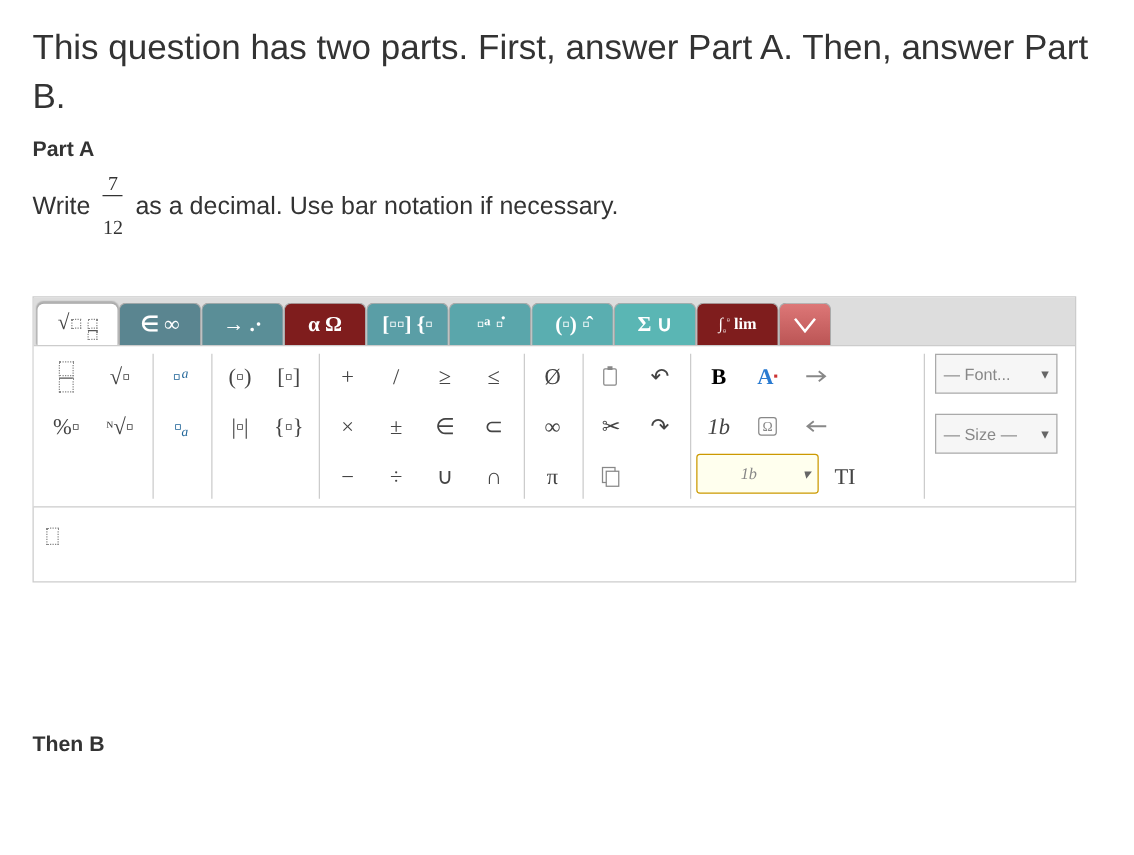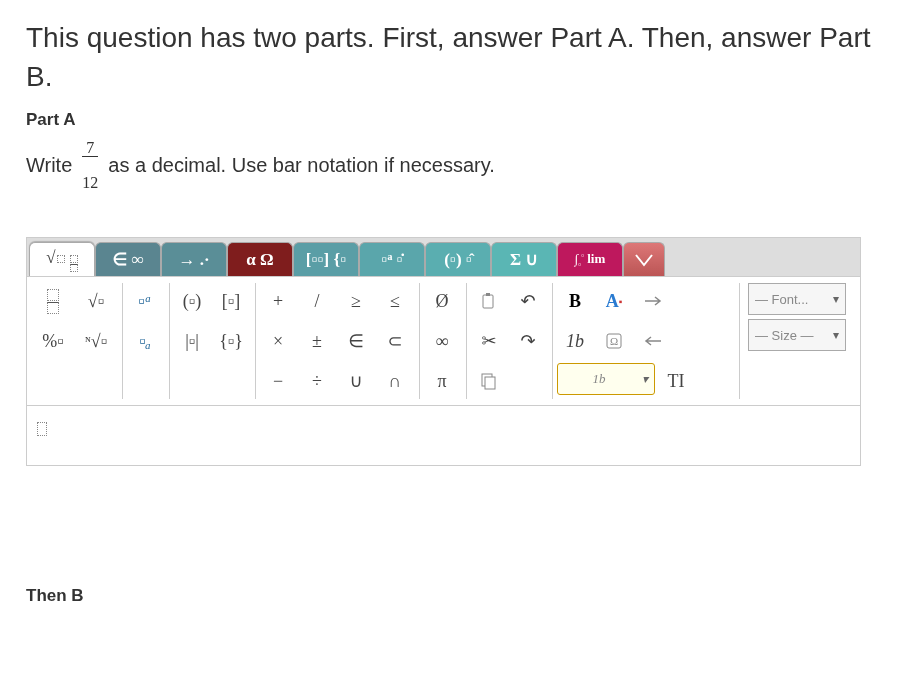--- a/index.html
+++ b/index.html
@@ -27,37 +27,37 @@
     position:relative;
   }
   .tab.bg0{background:#5a7787;}
   .tab.bg1{background:#5a8590;}
   .tab.bg2{background:#5a8e97;}
   .tab.bg3{background:#7f1d1d;}
   .tab.bg4{background:#5a9ea6;}
   .tab.bg5{background:#5aa6ab;}
   .tab.bg6{background:#5aaeb0;}
   .tab.bg7{background:#5ab6b4;}
-  .tab.bg8{background:#be185d;}
+  .tab.bg8{background:#7f1d1d;}
   .tab.collapse{background:linear-gradient(#d77,#b55); min-width:40px;}
   .tab.active{ background:#fff; color:#333; box-shadow:0 -1px 1px rgba(0,0,0,.2);}
   .toolbody { display:flex; background:#fff; padding:6px; gap:4px; align-items:stretch; border-top:1px solid #ccc;}
   .toolgrp { display:flex; flex-direction:column; gap:4px; border-right:1px solid #ccc; padding-right:6px;}
   .toolgrp:last-child{border-right:none;}
   .toolrow { display:flex; gap:3px; }
   .tbtn {
     width:36px; height:36px; display:flex; align-items:center; justify-content:center;
     border:1px solid transparent; border-radius:3px; cursor:pointer;
     font-family:'Times New Roman',serif; font-size:18px; color:#444;
   }
   .tbtn.wide{width:40px;}
   .tbtn.sel{border:1px solid #c90; background:#ffe;}
   .tbtn.bold{font-weight:bold;}
   .tbtn svg{display:block;}
-  .sel-wrap{display:flex;flex-direction:column;gap:4px;padding-left:4px;}
+  .sel-wrap{display:flex;flex-direction:column;gap:16px;padding-left:4px;}
   .sel{width:98px;height:32px;border:1px solid #aaa;background:#f6f6f6;color:#888;font-size:13px;padding:0 20px 0 6px;position:relative;cursor:pointer;display:flex;align-items:center;}
   .sel::after{content:"▾";position:absolute;right:6px;color:#666;font-size:12px;}
   .answer-area{padding:14px 10px; min-height:60px; border-top:1px solid #ccc; font-family:'Times New Roman',serif;}
   .answer-area .cursor{display:inline-block;width:10px;height:14px;border:1px dotted #888;}
   .partb{margin-top:120px;}
   .mini-frac{display:inline-flex;flex-direction:column;align-items:center;font-size:10px;line-height:1;}
   .mini-frac span{width:8px;height:8px;border:1px dotted #888;}
   .mini-frac .bot{border-top:1px solid #555;margin-top:1px;}
   .dot-box{display:inline-block;width:8px;height:8px;border:1px dotted #888;margin:0 1px;}
 </style>

